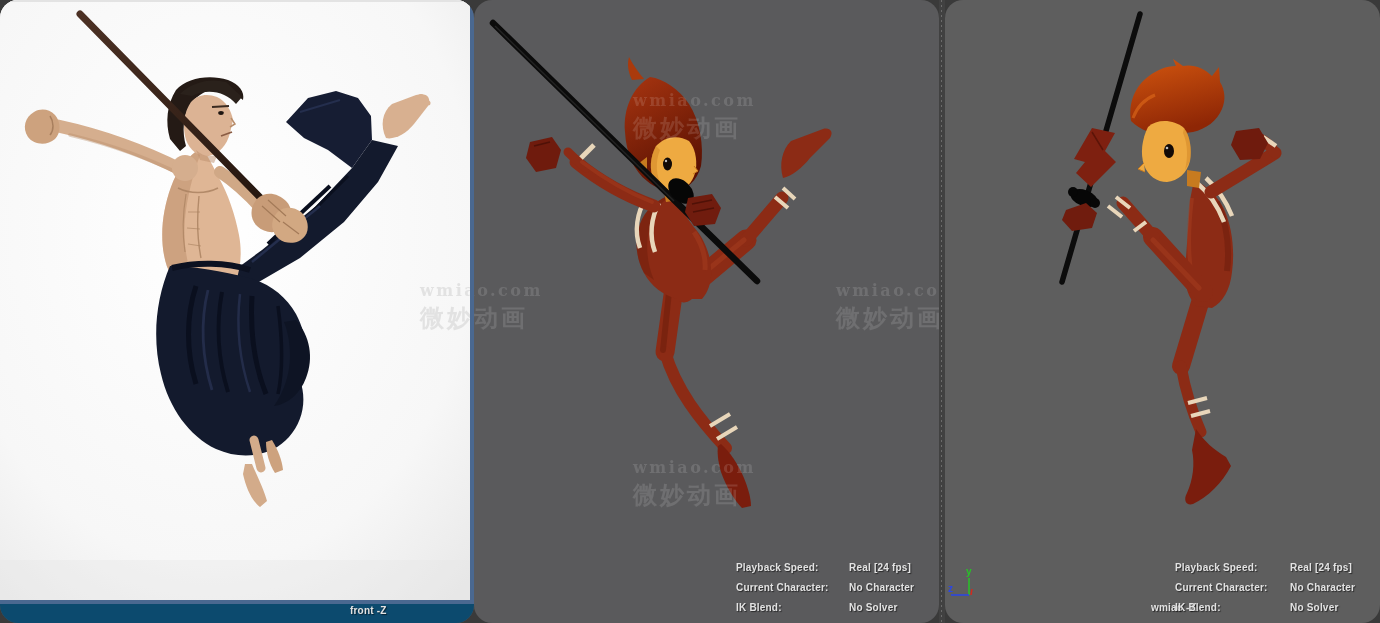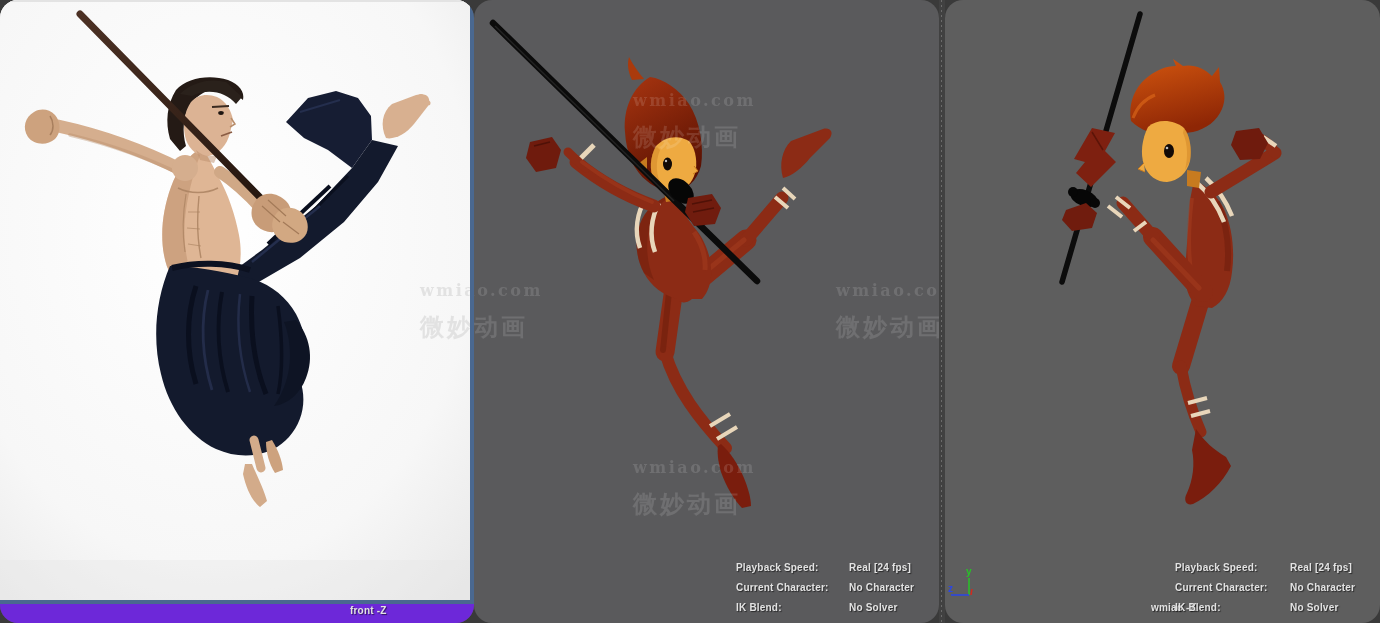--- a/index.html
+++ b/index.html
@@ -6,39 +6,39 @@
   body{width:1380px;height:623px;overflow:hidden;position:relative;
        font-family:"Liberation Sans",sans-serif;}
   .stage{position:absolute;left:0;top:0;width:1380px;height:623px;}
 
   
   .panel{position:absolute;top:0;height:623px;overflow:hidden;border-radius:18px;}
   .panel-left{left:0;width:474px;background:#595959;}
   .photo{position:absolute;left:0;top:0;width:470px;height:600px;background:#fbfbfb;overflow:hidden;}
   .blue-r{position:absolute;left:470px;top:0;width:4px;height:604px;background:#4a6890;}
   .blue-b{position:absolute;left:0;top:600px;width:474px;height:4px;background:#4a6890;}
-  .label-strip{position:absolute;left:0;top:604px;width:474px;height:19px;background:#6d28d9;}
+  .label-strip{position:absolute;left:0;top:604px;width:474px;height:19px;background:#0c4a6e;}
 
   .panel-mid{left:474px;width:465px;background:#5a5a5c;}
   .divider{position:absolute;left:939px;top:0;width:6px;height:623px;background:#414141;}
   .divider .dots{position:absolute;left:2px;top:0;width:1px;height:623px;
     background:repeating-linear-gradient(to bottom,rgba(255,255,255,0.22) 0 2px,transparent 2px 5px);}
   .panel-right{left:945px;width:435px;background:#5e5e5e;}
 
   
   .hud-row{position:absolute;height:12px;white-space:nowrap;}
   .hud-label,.hud-value,.cam-label{
     position:absolute;top:0;font-size:10px;font-weight:bold;color:#e2e2e2;
     letter-spacing:0.2px;text-shadow:1px 1px 1px rgba(0,0,0,0.55);white-space:nowrap;margin-left:16px;}
   .cam-label{height:12px;}
 
   
   .wm{position:absolute;width:130px;text-align:left;pointer-events:none;}
   .wm .wm1{font-family:"DejaVu Serif",serif;font-weight:bold;font-size:16px;letter-spacing:2.5px;line-height:18px;}
-  .wm .wm2{font-family:"Liberation Sans",sans-serif;font-weight:bold;font-size:24px;letter-spacing:3px;line-height:26px;margin-top:14px;}
+  .wm .wm2{font-family:"Liberation Sans",sans-serif;font-weight:bold;font-size:24px;letter-spacing:3px;line-height:26px;margin-top:5px;}
   .wm-gray{color:rgba(255,255,255,0.13);}
   .wm-light{color:#e2e2e2;}
 
   svg{position:absolute;left:0;top:0;display:block;}
 </style>
 </head>
 <body>
 
 <div class="stage">
 

